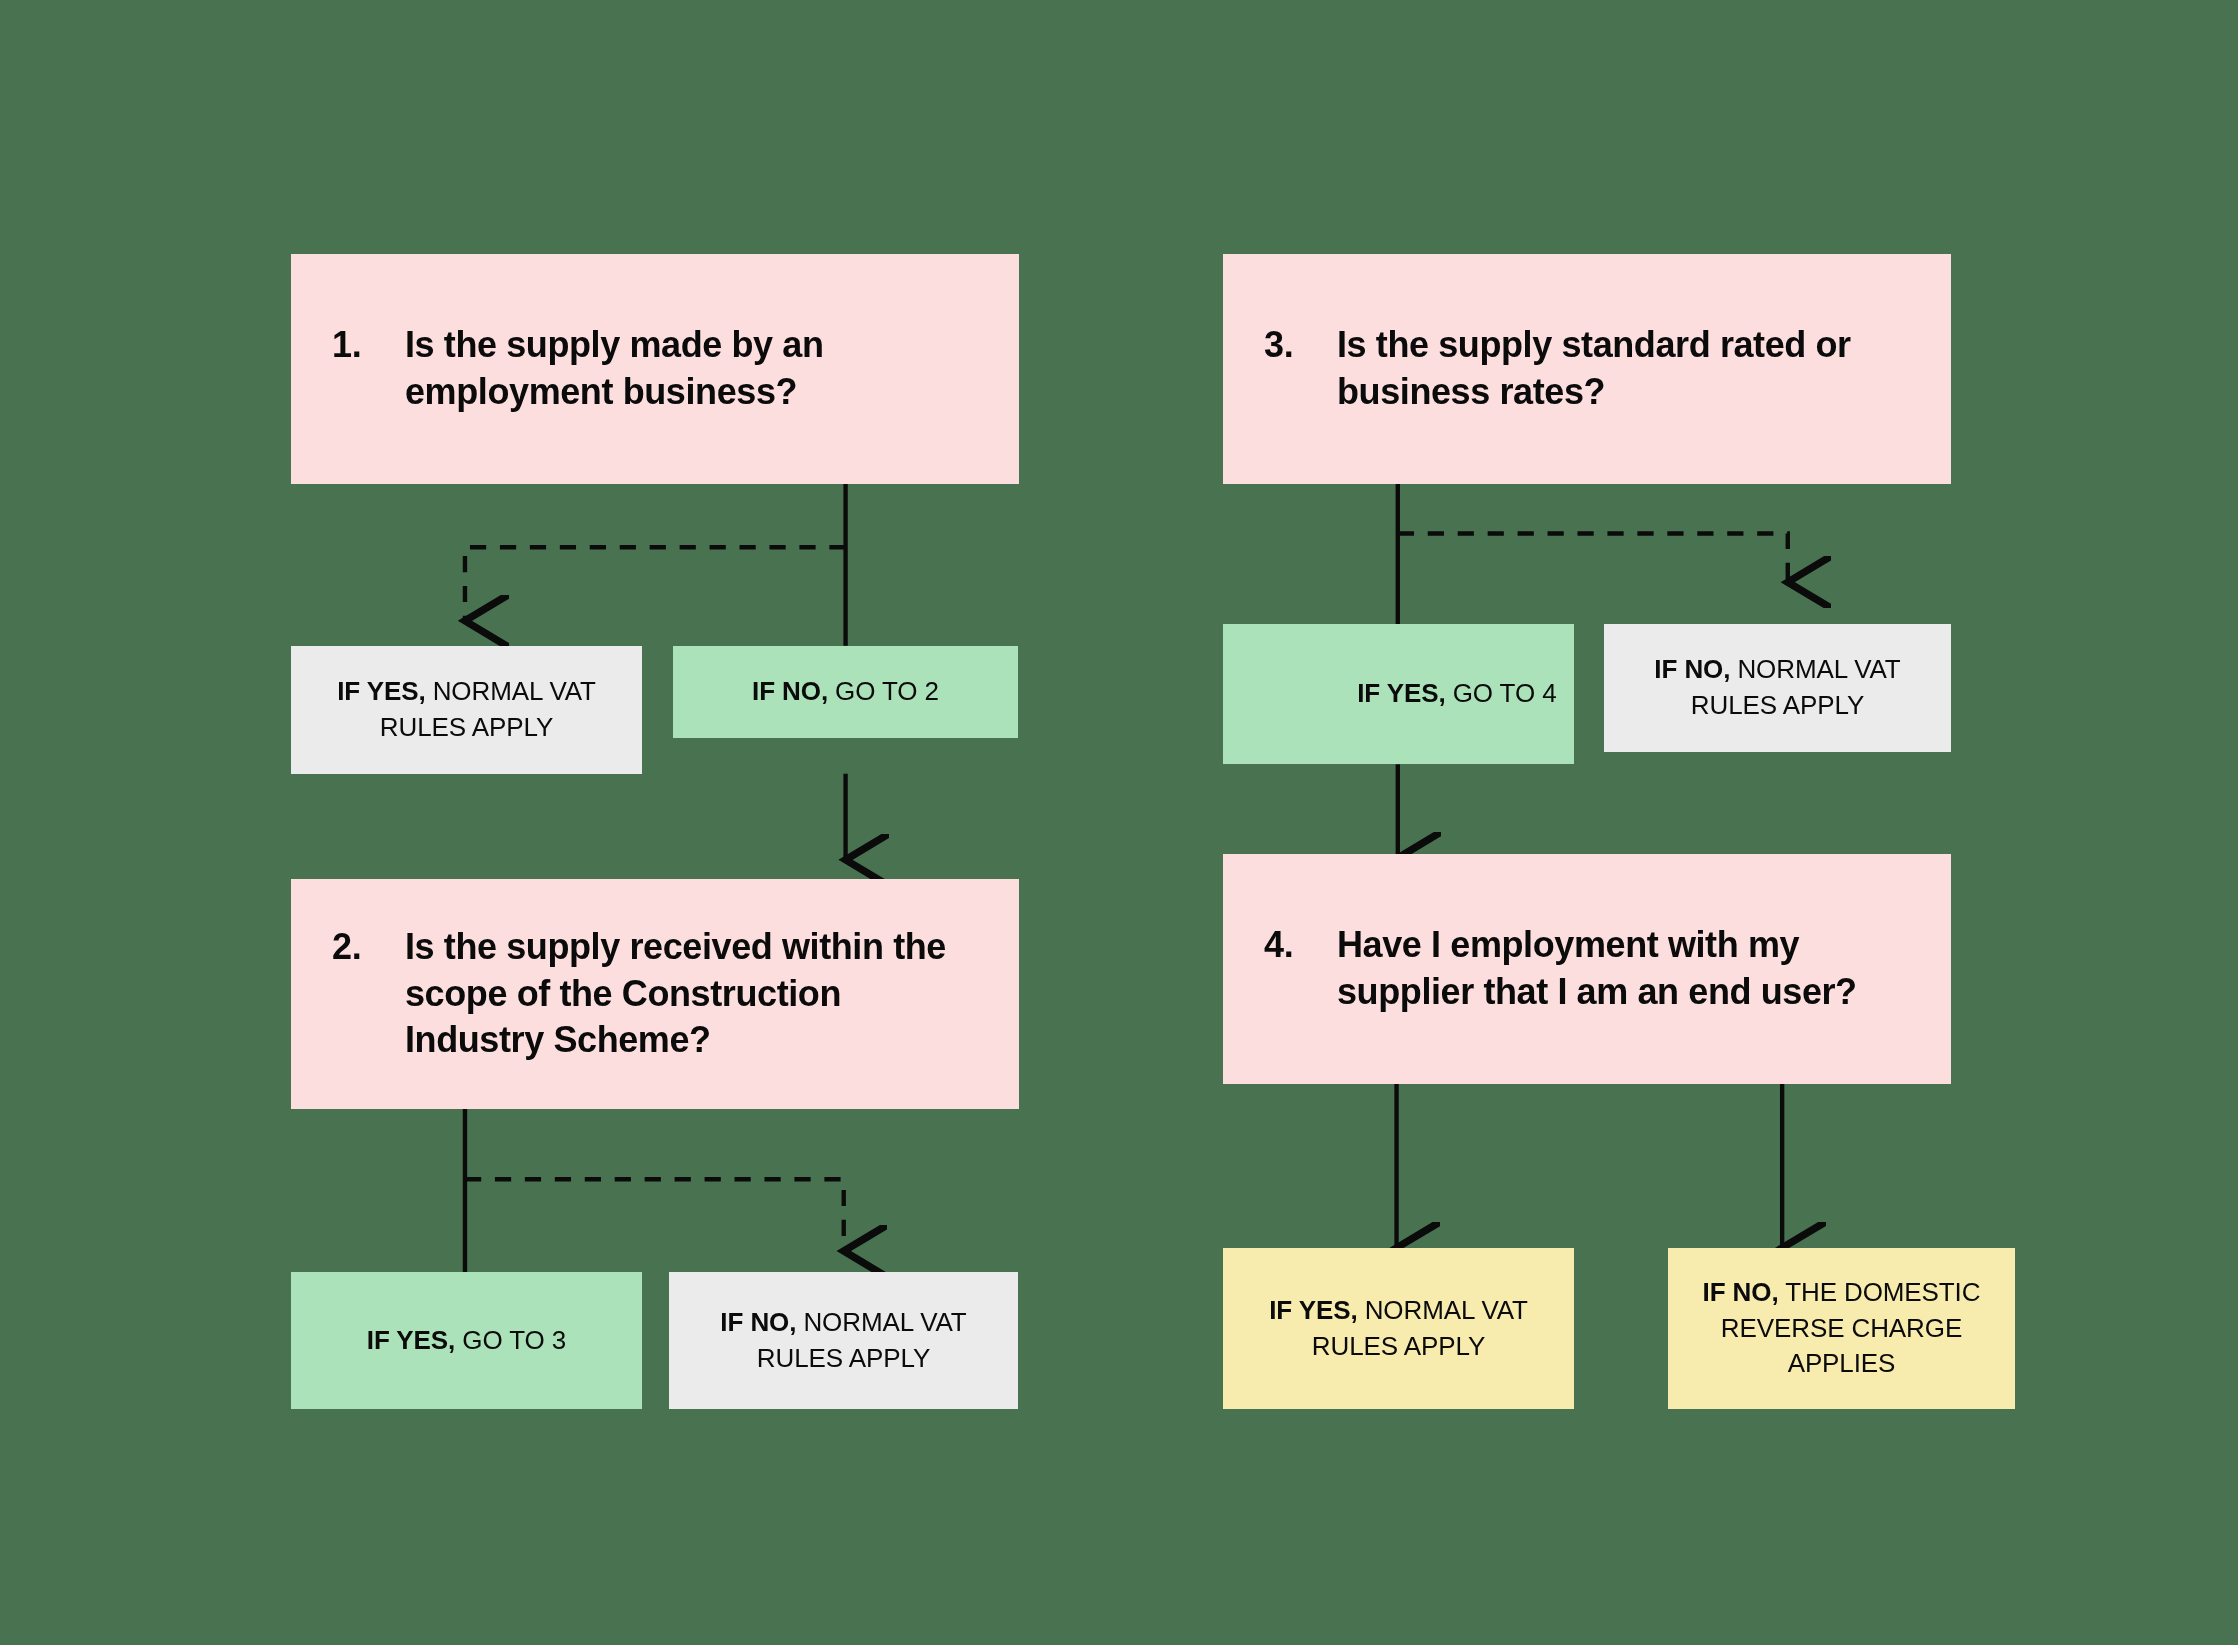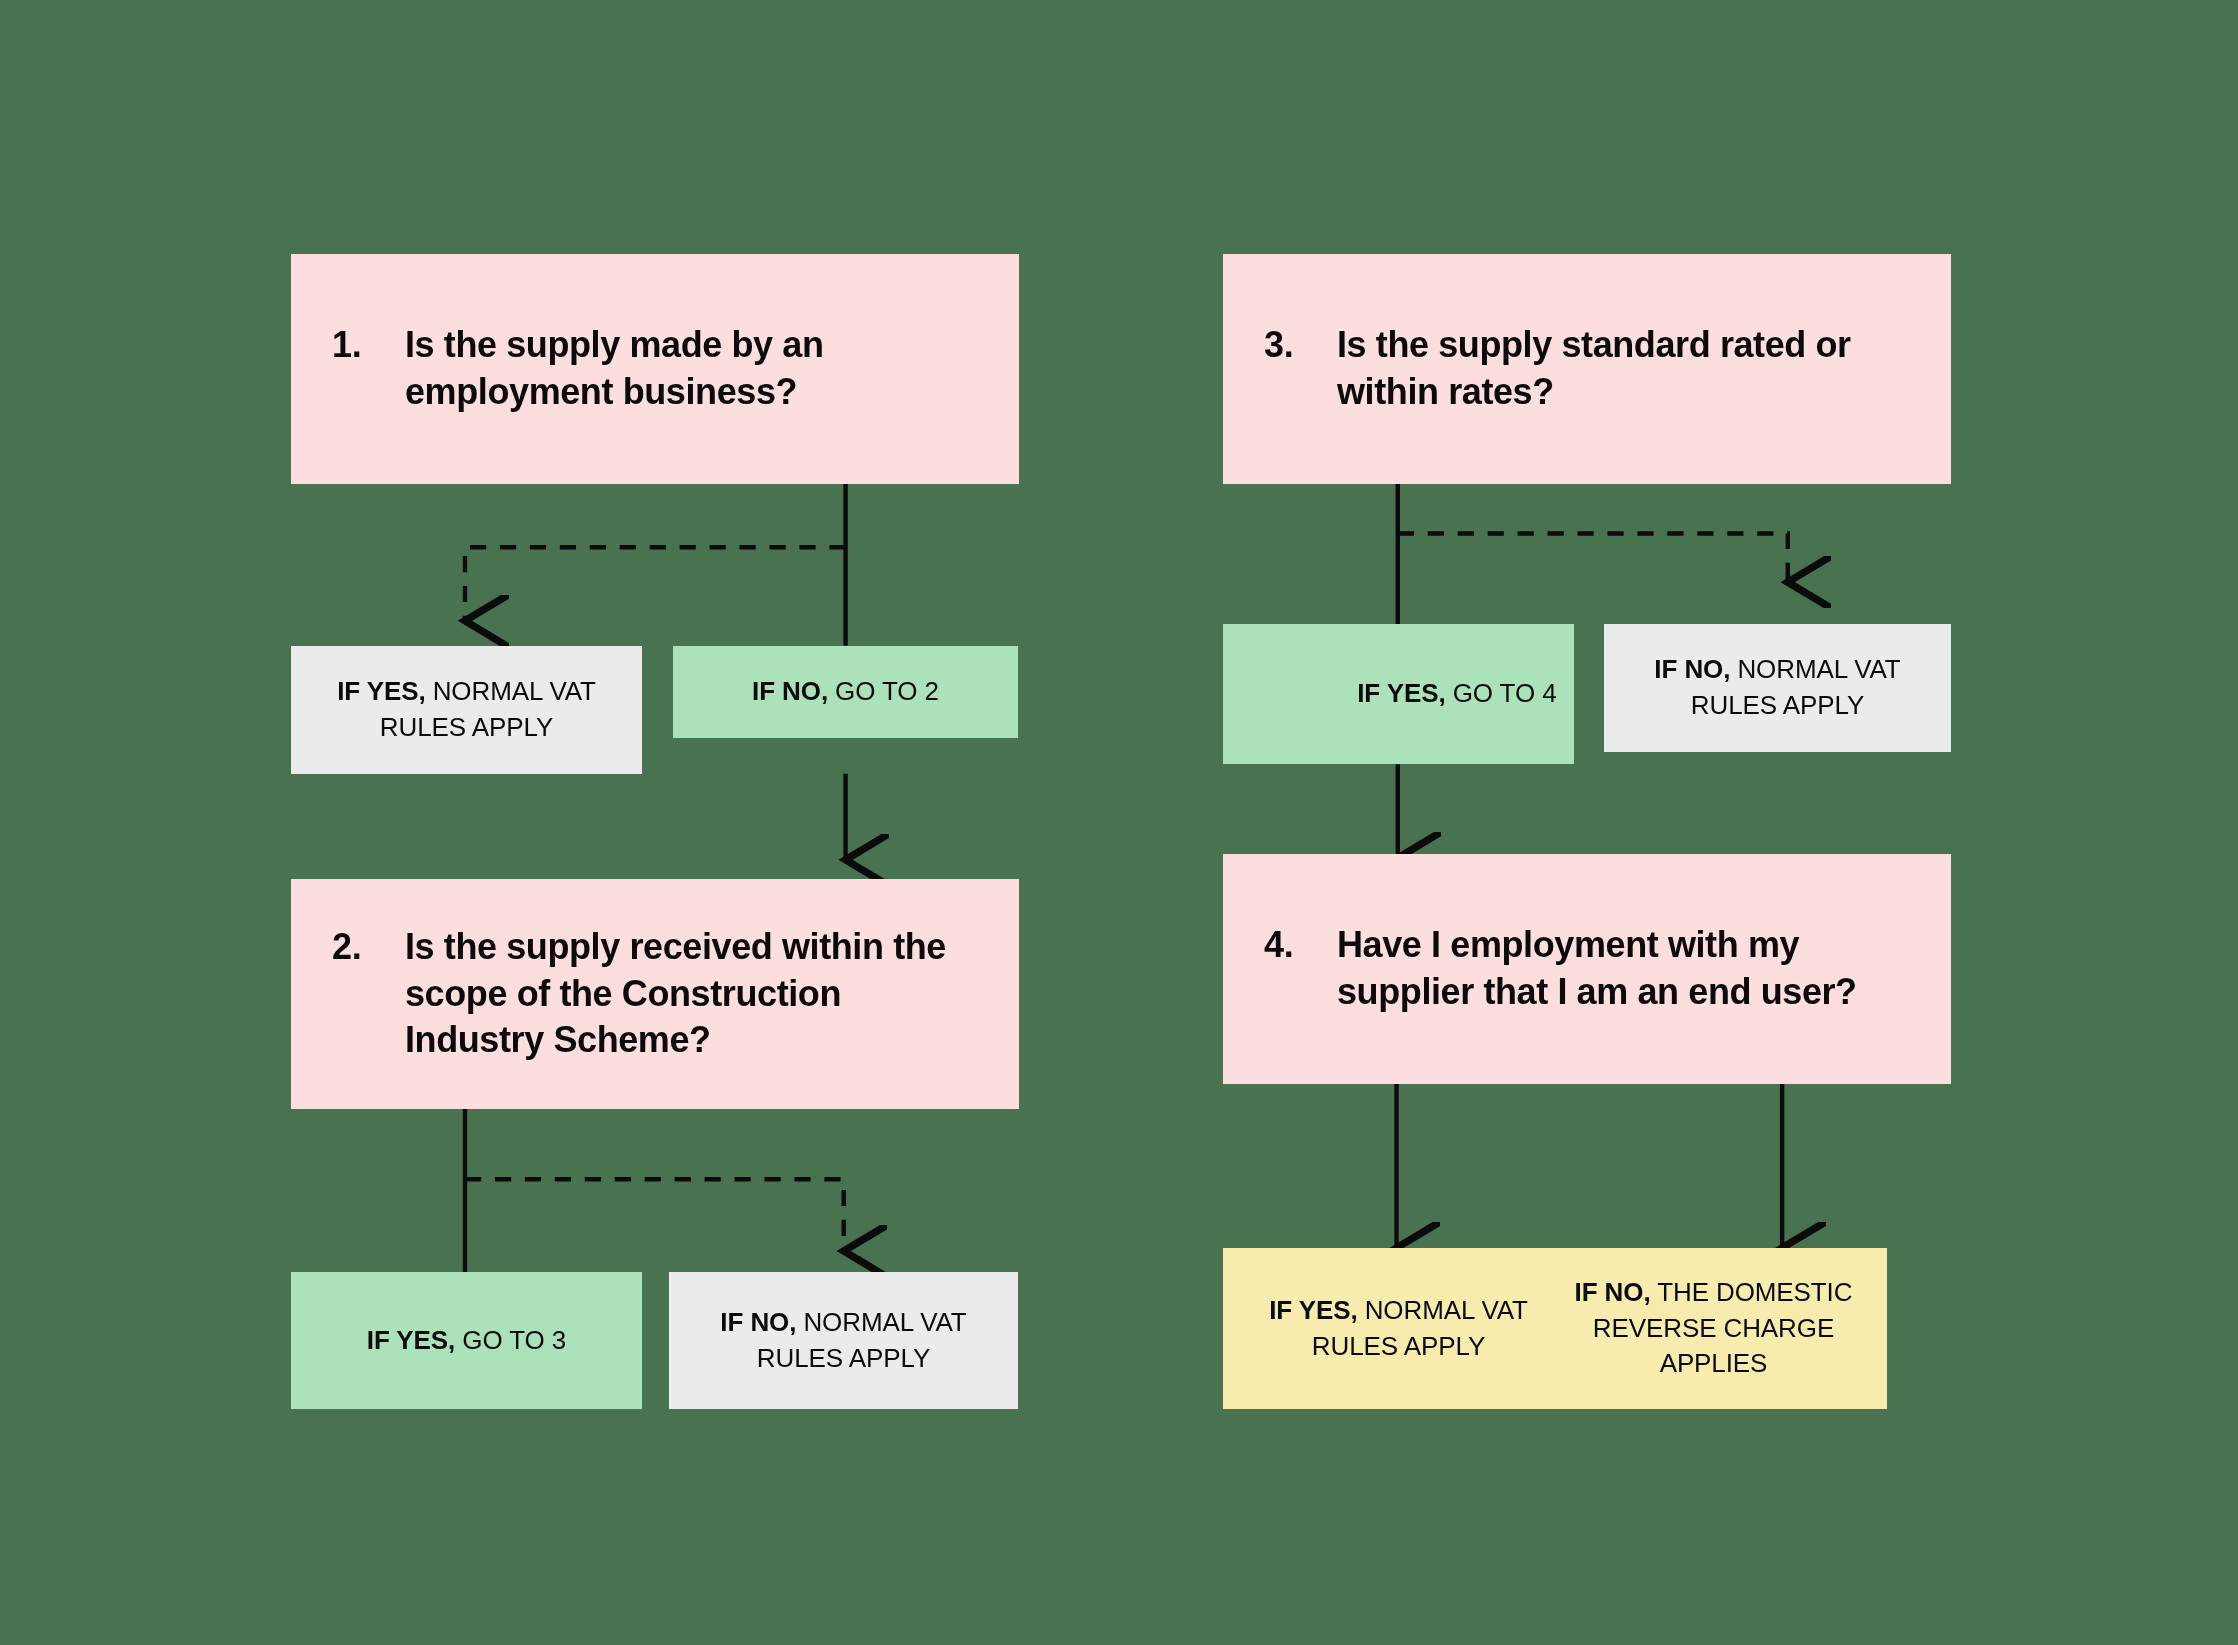--- a/index.html
+++ b/index.html
@@ -145,21 +145,21 @@
 
   <div class="node a-box fill-grey" style="left:669px; top:1272px; width:349px; height:137px;">
     <div class="a-text">
       <b>IF NO,</b><span> NORMAL VAT RULES APPLY</span>
     </div>
   </div>
 
   <div class="node q-box" style="left:1223px; top:254px; width:728px; height:230px;">
     <div class="q-inner">
       <span class="q-num">3.</span>
-      <span class="q-text">Is the supply standard rated or within rates?</span>
+      <span class="q-text">Is the supply standard rated or business rates?</span>
     </div>
   </div>
 
   <div class="node a-box fill-green" style="left:1223px; top:624px; width:351px; height:140px;text-align:right;">
     <div class="a-text">
       <b>IF YES,</b><span> GO TO 4</span>
     </div>
   </div>
 
   <div class="node a-box fill-grey" style="left:1604px; top:624px; width:347px; height:128px;">
@@ -174,20 +174,20 @@
       <span class="q-text">Have I employment with my supplier that I am an end user?</span>
     </div>
   </div>
 
   <div class="node a-box fill-yellow" style="left:1223px; top:1248px; width:351px; height:161px;">
     <div class="a-text">
       <b>IF YES,</b><span> NORMAL VAT RULES APPLY</span>
     </div>
   </div>
 
-  <div class="node a-box fill-yellow" style="left:1540px; top:1248px; width:347px; height:161px;">
+  <div class="node a-box fill-yellow" style="left:1668px; top:1248px; width:347px; height:161px;">
     <div class="a-text">
       <b>IF NO,</b><span> THE DOMESTIC REVERSE CHARGE APPLIES</span>
     </div>
   </div>
 
 </div>
 
 
 </body></html>

